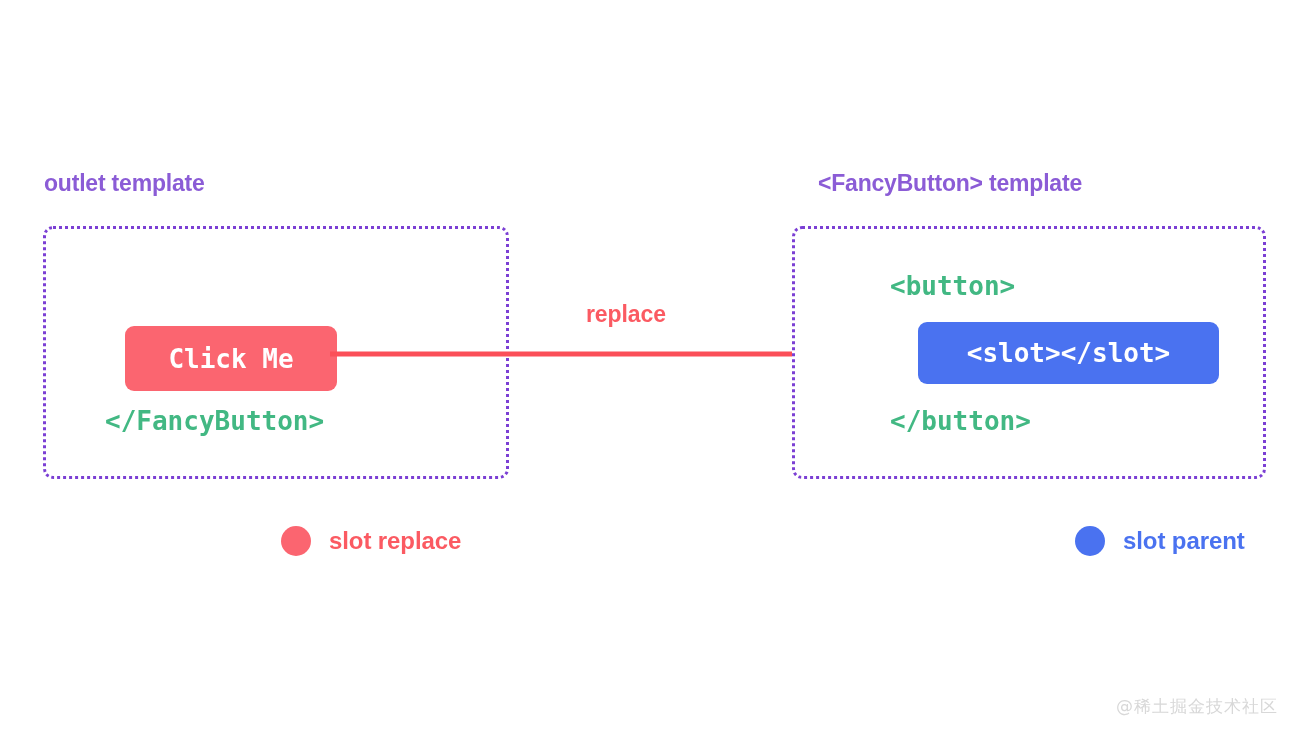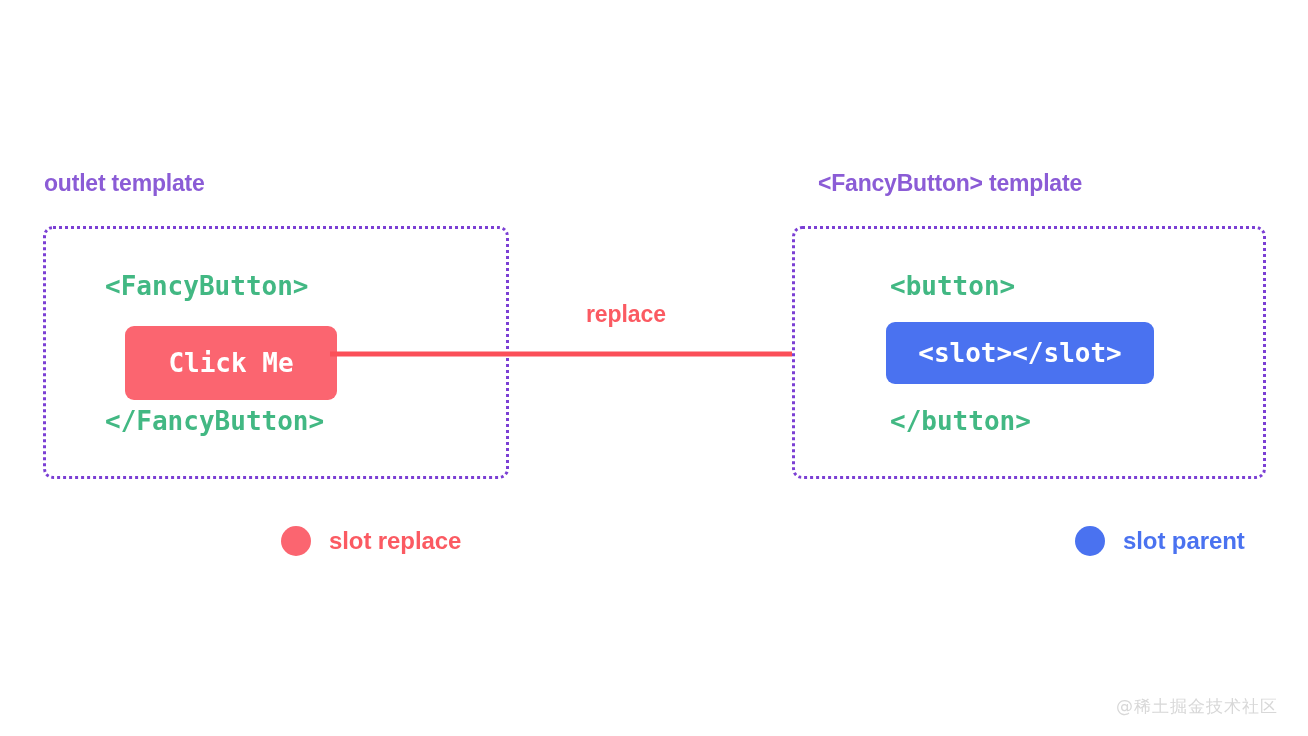--- a/index.html
+++ b/index.html
@@ -69,26 +69,26 @@
     font-family: "DejaVu Sans Mono", "Liberation Mono", monospace;
     font-weight: bold;
     font-size: 26px;
     color: #ffffff;
     border-radius: 9px;
     white-space: pre;
     box-sizing: border-box;
   }
   #chip-click {
     left: 125px; top: 326px;
-    width: 212px; height: 74px;
+    width: 212px; height: 65px;
     background: #fb6570;
   }
   #chip-slot {
-    left: 886px; top: 322px;
-    width: 268px; height: 62px;
+    left: 918px; top: 322px;
+    width: 301px; height: 62px;
     background: #4a72f0;
   }
 
   
   #arrow-svg {
     position: absolute;
     left: 330px;
     top: 330px;
     width: 566px;
     height: 50px;
@@ -150,21 +150,20 @@
 </style>
 </head>
 <body>
 
 <div class="stage">
 
   <div class="panel-title" id="title-left">outlet template</div>
 
   <div class="panel-box" id="box-left"></div>
 
-  <div class="code-line" id="code-open-left">&lt;FancyButton&gt;</div>
 
   <div class="chip" id="chip-click">
     <span>Click Me</span>
   </div>
 
   <div class="code-line" id="code-close-left">&lt;/FancyButton&gt;</div>
 
   <svg id="arrow-svg" viewBox="0 0 566 50">
     <line x1="0" y1="24" x2="556" y2="24" stroke="#fb4f58" stroke-width="5" stroke-linecap="butt"></line>
     <polyline points="537,6 558,24 537,42" fill="none" stroke="#fb4f58" stroke-width="5" stroke-linecap="butt" stroke-linejoin="miter"></polyline>

